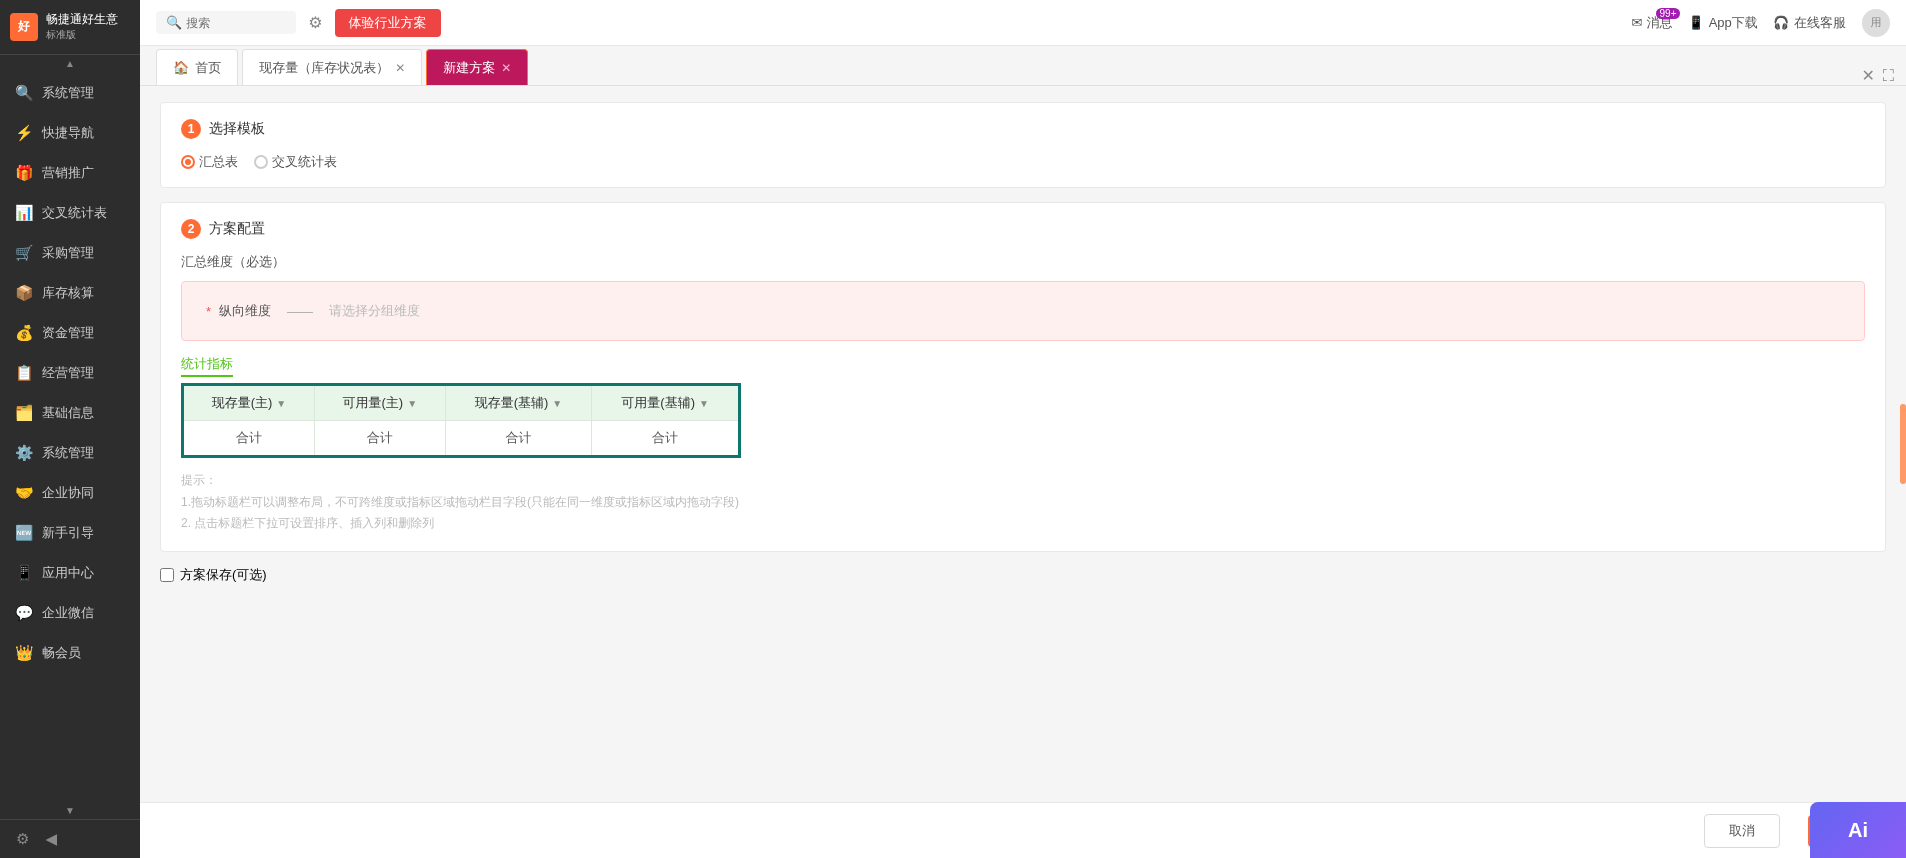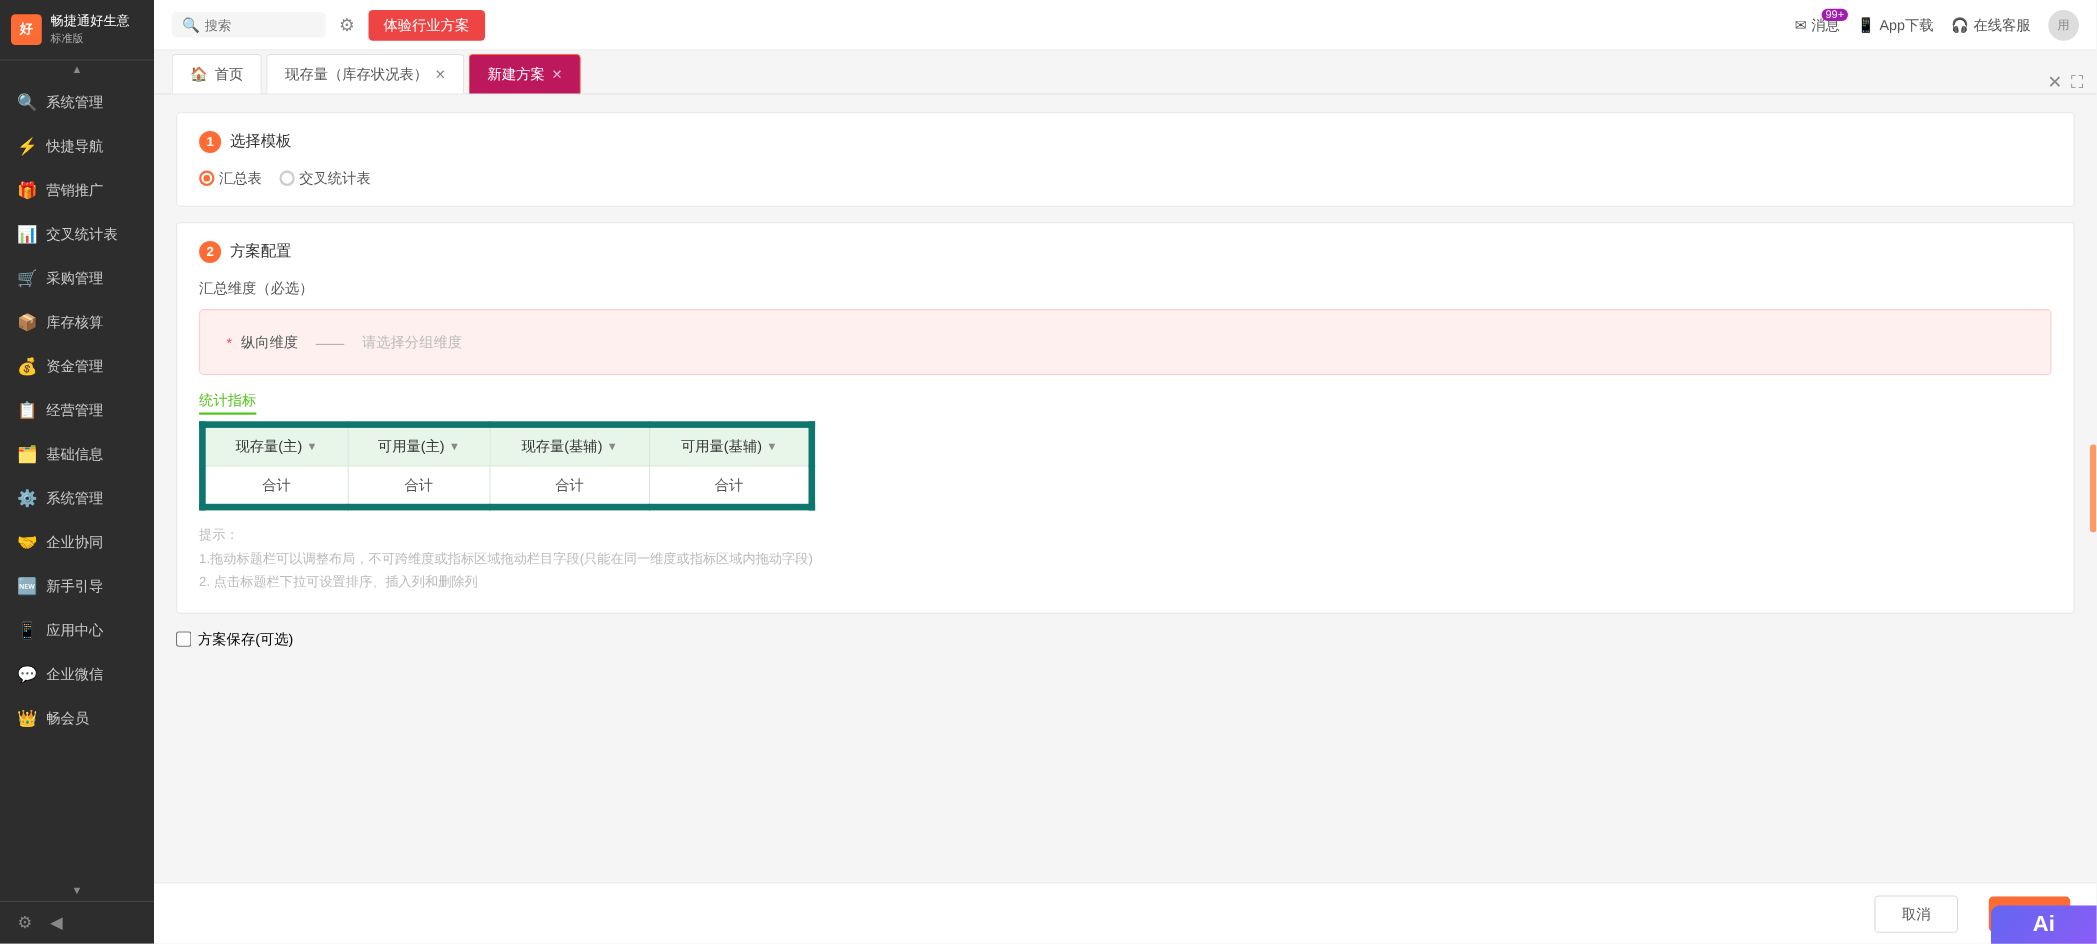--- a/index.html
+++ b/index.html
@@ -159,21 +159,21 @@
     .dimension-dash { color: #aaa; margin: 0 8px; }
     .dimension-placeholder { color: #bbb; }
     .indicator-legend { display: flex; align-items: center; gap: 16px; margin-bottom: 8px; font-size: 12px; color: #888; }
     .legend-item { display: flex; align-items: center; gap: 4px; }
     .legend-box-drag { width: 24px; height: 14px; background: #e8f4fd; border: 1px solid #b3d9f5; border-radius: 2px; }
     .legend-box-nodrag { width: 24px; height: 14px; background: #f5f5f5; border: 1px solid #ddd; border-radius: 2px; }
 
     .stats-section { margin-top: 8px; }
     .stats-label { color: #52c41a; font-size: 13px; margin-bottom: 6px; border-bottom: 2px solid #52c41a; display: inline-block; padding-bottom: 2px; }
 
-    .stats-table { border: 6px solid #0f766e; border-collapse: collapse; width: 560px; }
+    .stats-table { border: 3px solid #0f766e; border-collapse: collapse; width: 560px; }
     .stats-table th, .stats-table td {
       border: 1px solid #d9e8d9;
       padding: 8px 16px;
       text-align: center;
       font-size: 13px;
     }
     .stats-table th { background: #e8f5e9; color: #333; font-weight: 500; }
     .stats-table td { background: #fff; color: #555; }
     .col-dropdown { display: inline-flex; align-items: center; gap: 4px; cursor: pointer; }
     .col-chevron { color: #888; font-size: 10px; }
@@ -207,21 +207,21 @@
 
     
     .right-scroll-indicator {
       position: absolute; right: 0; top: 50%; transform: translateY(-50%);
       width: 6px; height: 80px; background: #ff9966; border-radius: 3px;
     }
 
     
     .ai-badge {
       position: fixed; bottom: 0; right: 0;
-      width: 96px; height: 35px;
+      width: 96px; height: 56px;
       background: linear-gradient(135deg, #6366f1, #8b5cf6);
       display: flex; align-items: center; justify-content: center;
       color: white; font-size: 20px; font-weight: bold; border-radius: 8px 0 0 0;
       cursor: pointer;
     }
   </style>
 </head>
 <body>
 
 <div class="sidebar">

